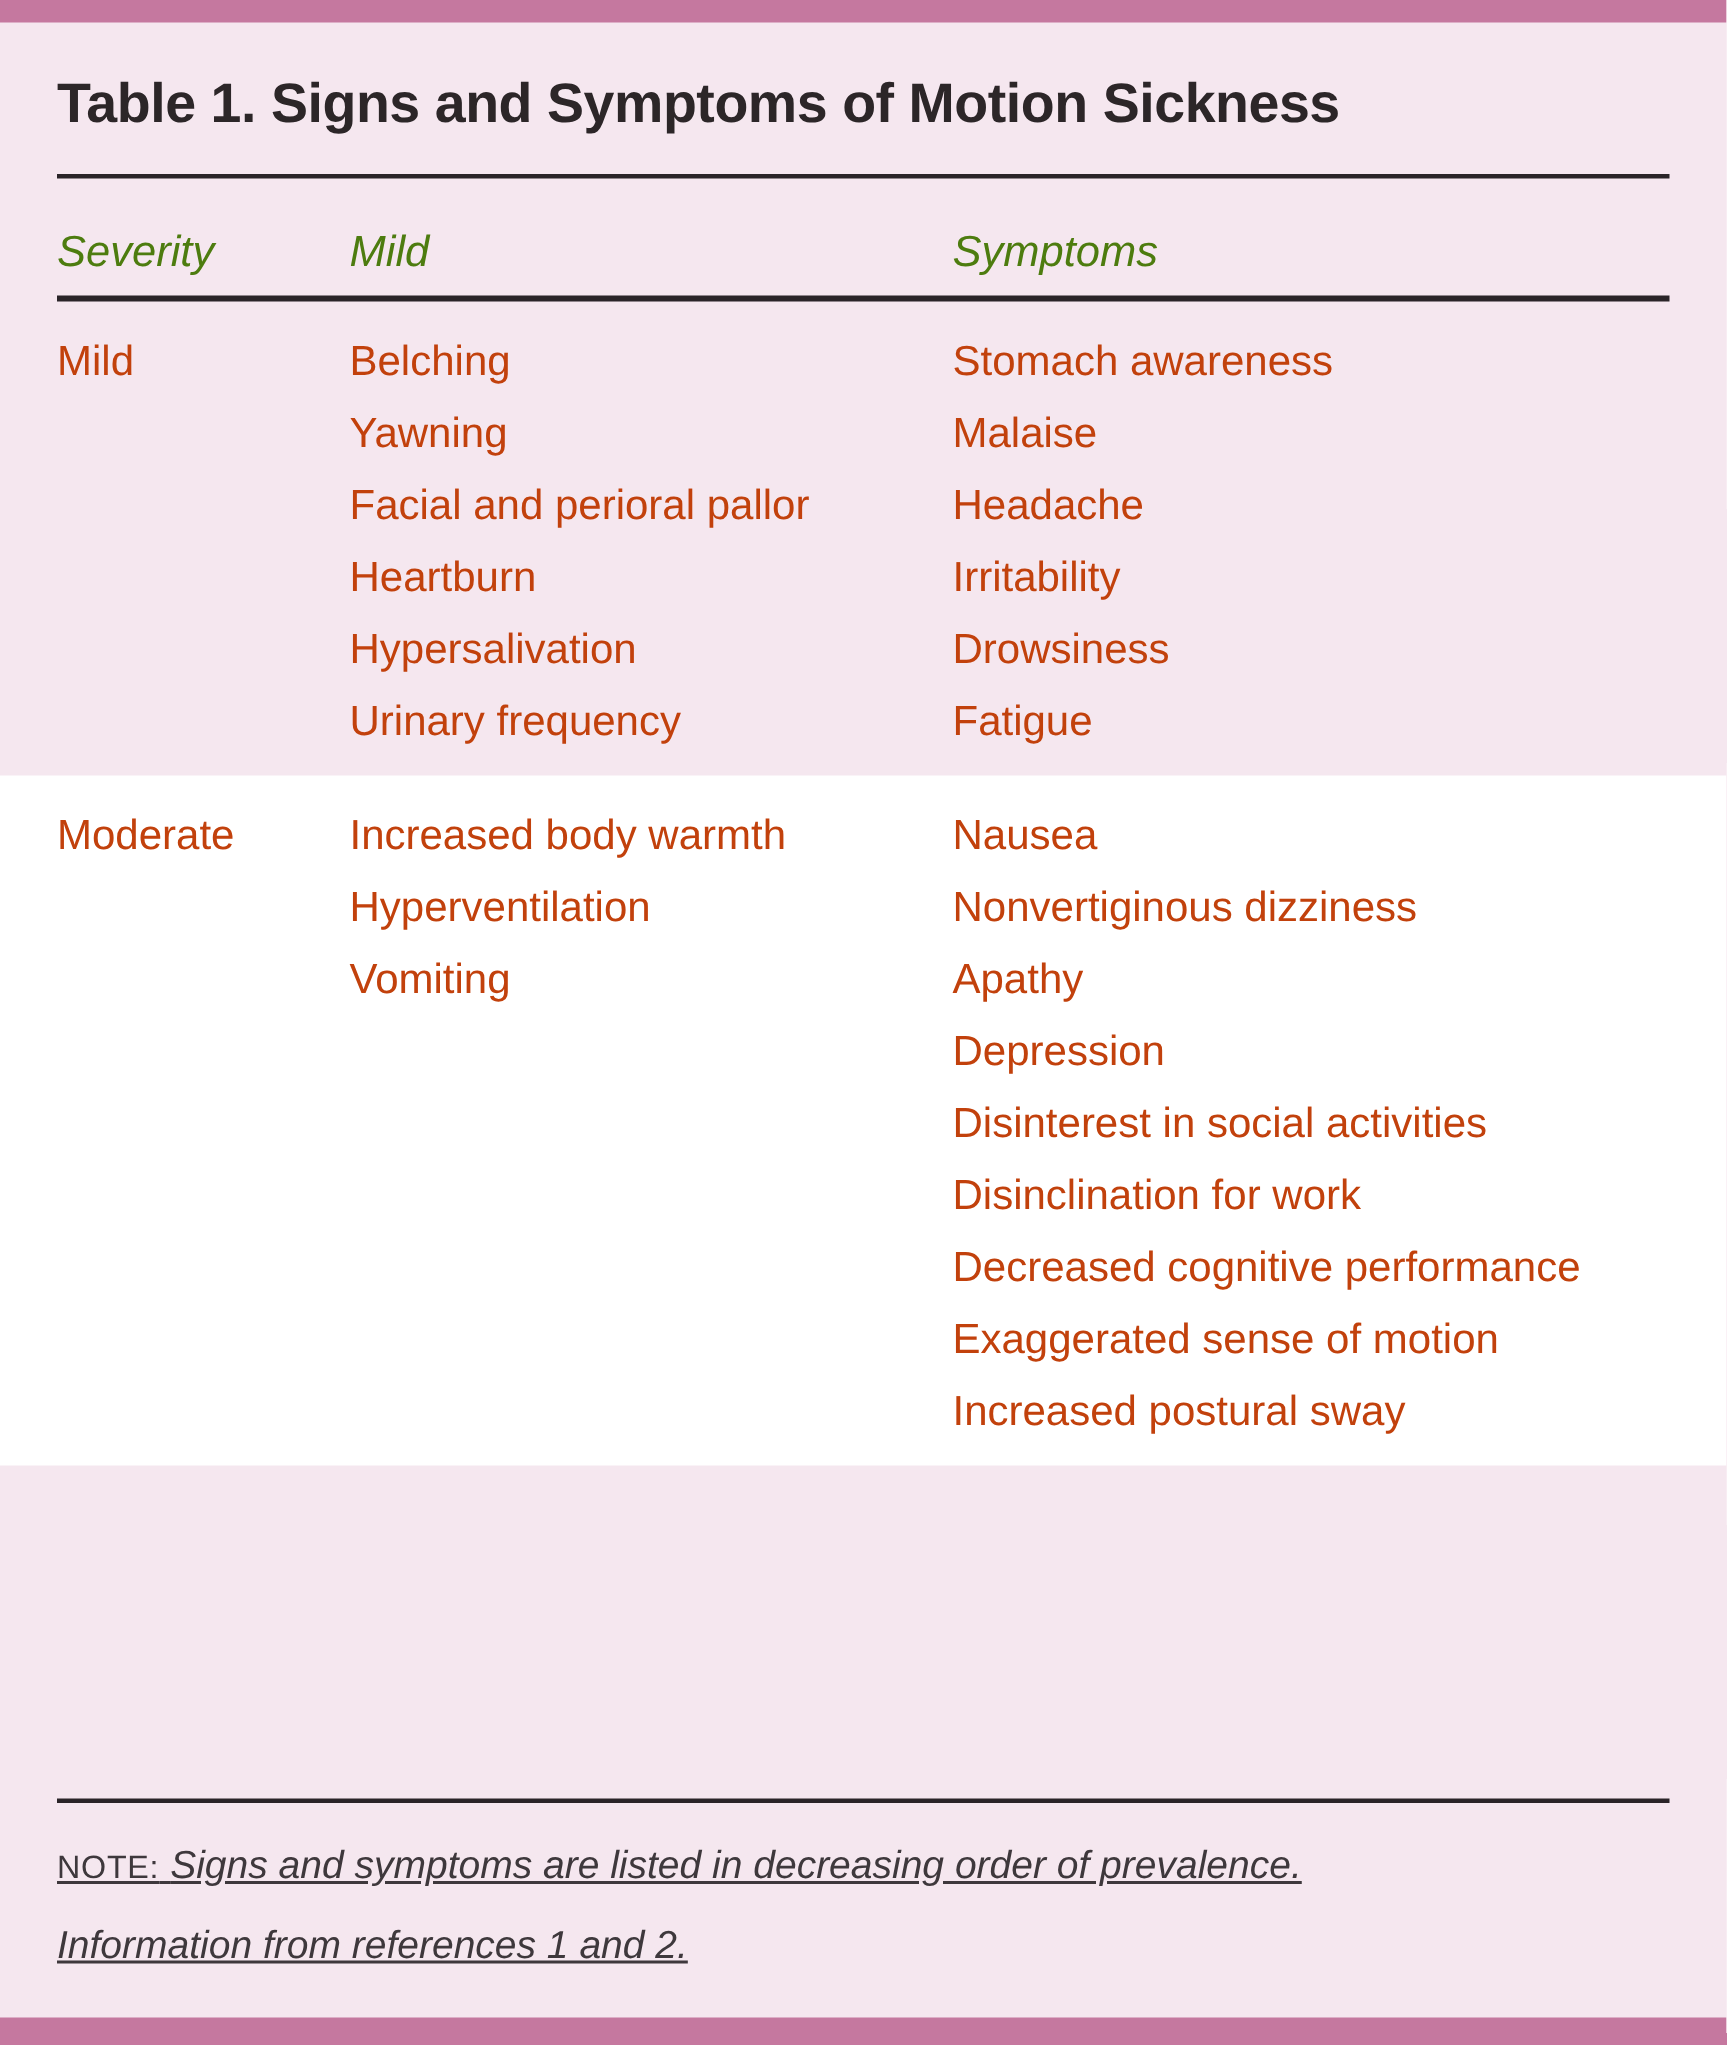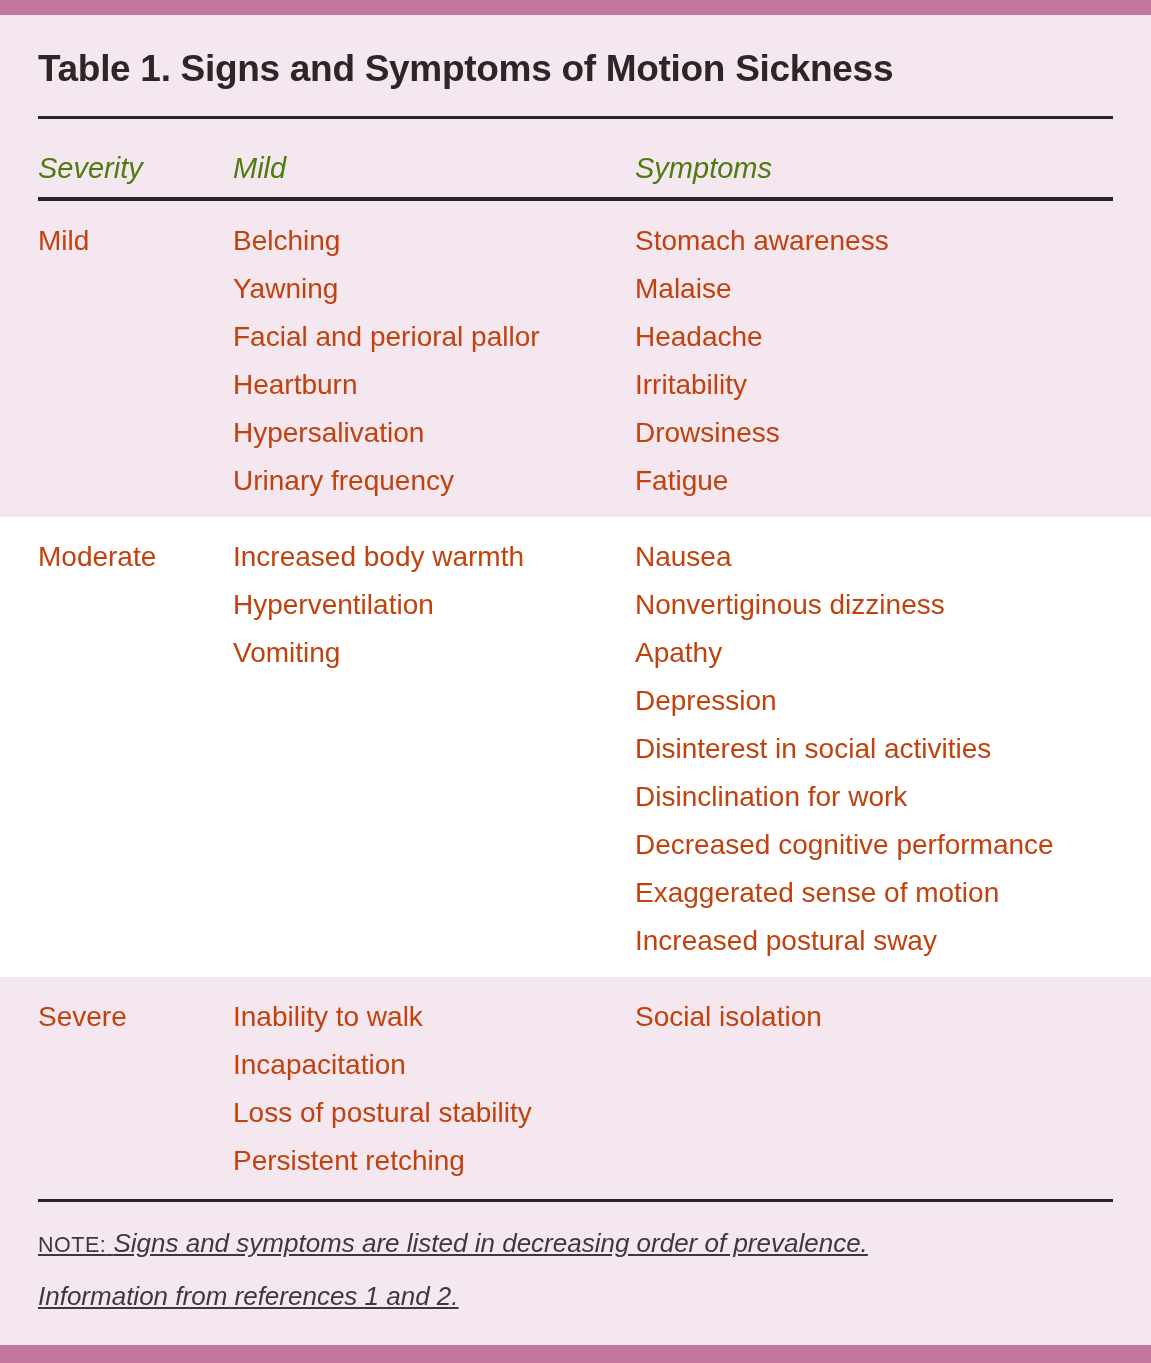--- a/index.html
+++ b/index.html
@@ -139,34 +139,20 @@
           <div class="cell-line">Nonvertiginous dizziness</div>
           <div class="cell-line">Apathy</div>
           <div class="cell-line">Depression</div>
           <div class="cell-line">Disinterest in social activities</div>
           <div class="cell-line">Disinclination for work</div>
           <div class="cell-line">Decreased cognitive performance</div>
           <div class="cell-line">Exaggerated sense of motion</div>
           <div class="cell-line">Increased postural sway</div>
         </div>
       </div>
-      <div class="trow shaded">
-        <div class="cell cell-sev">
-          <div class="cell-line">Severe</div>
-        </div>
-        <div class="cell cell-signs">
-          <div class="cell-line">Inability to walk</div>
-          <div class="cell-line">Incapacitation</div>
-          <div class="cell-line">Loss of postural stability</div>
-          <div class="cell-line">Persistent retching</div>
-        </div>
-        <div class="cell cell-syms">
-          <div class="cell-line">Social isolation</div>
-        </div>
-      </div>
     </div>
 
   <div class="rule r3"></div>
 
   <div class="note-line l1">
     <span class="note-label">NOTE:</span>
     <span>Signs and symptoms are listed in decreasing order of prevalence.</span>
   </div>
   <div class="note-line l2">Information from references 1 and 2.</div>
 

